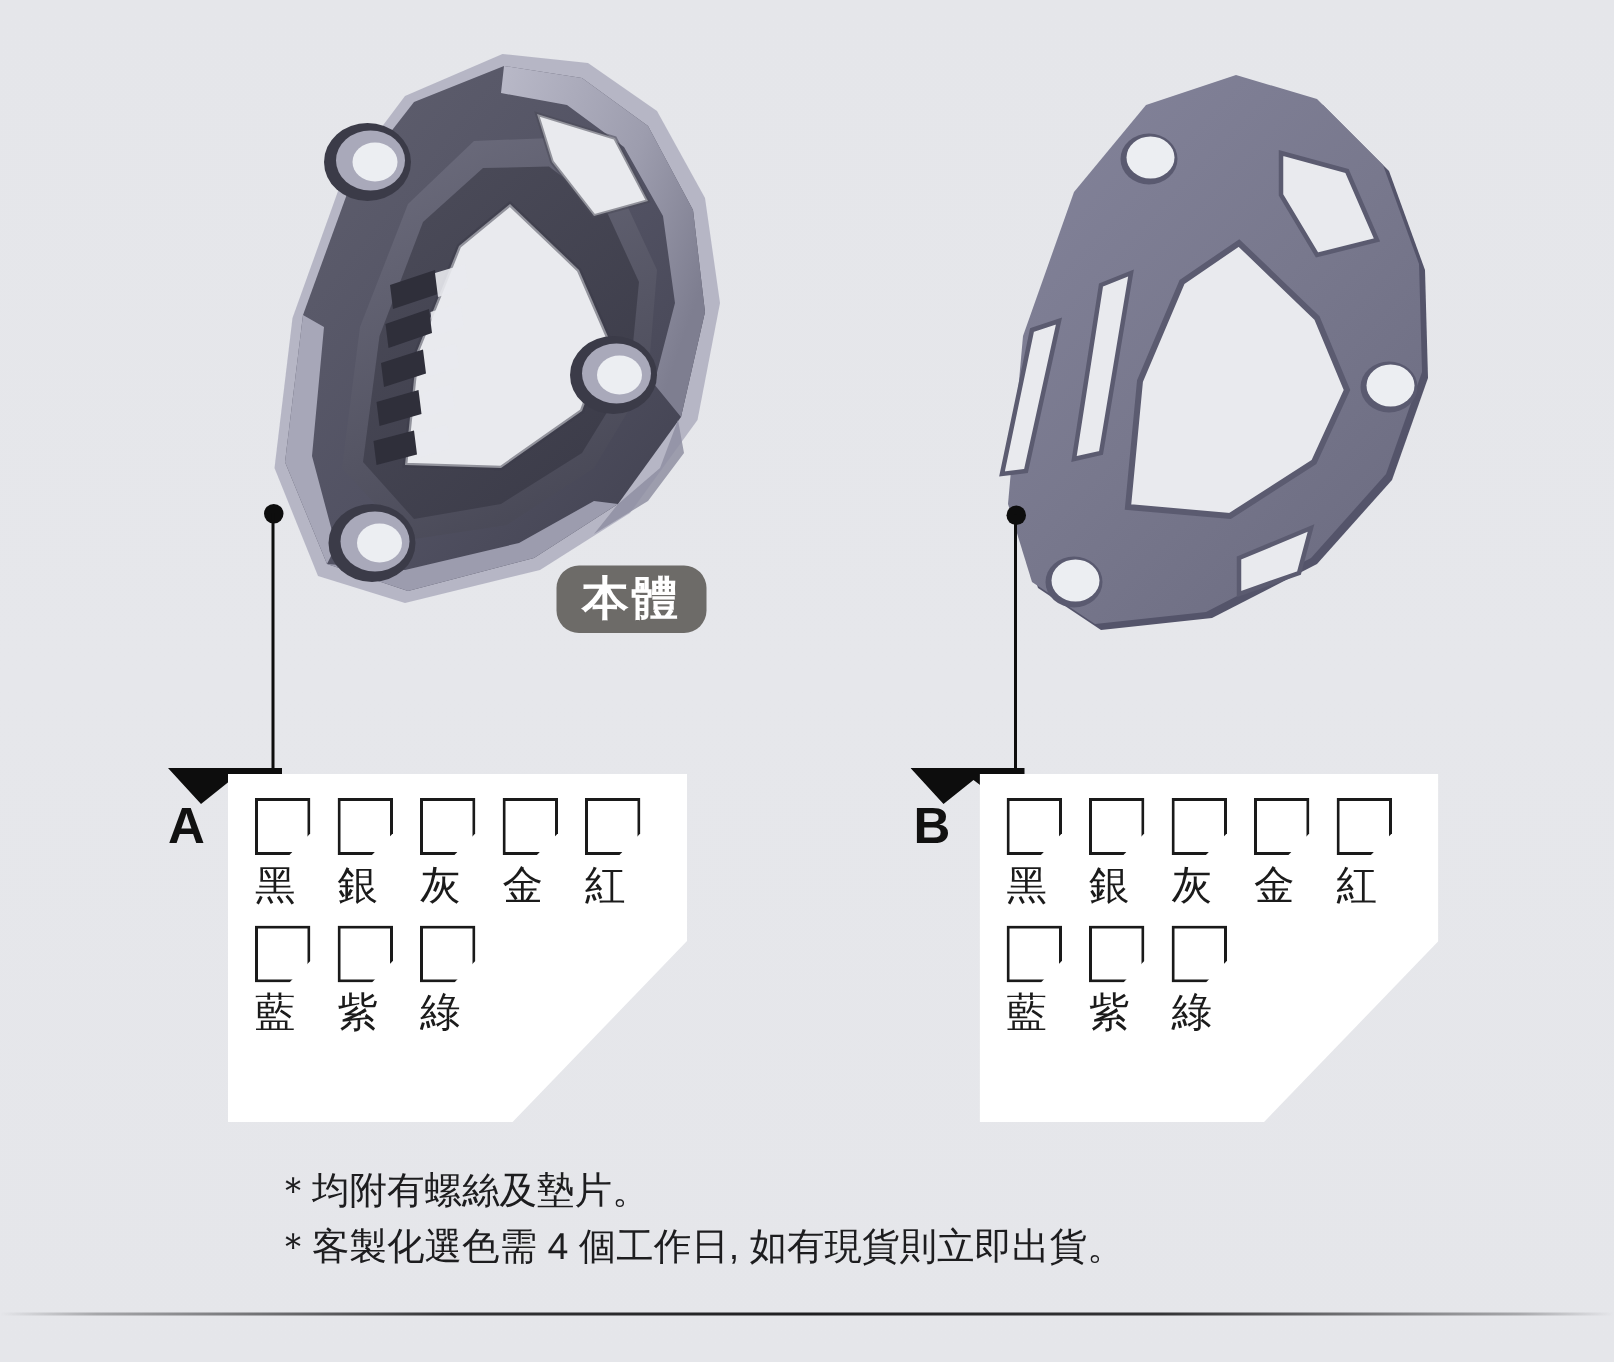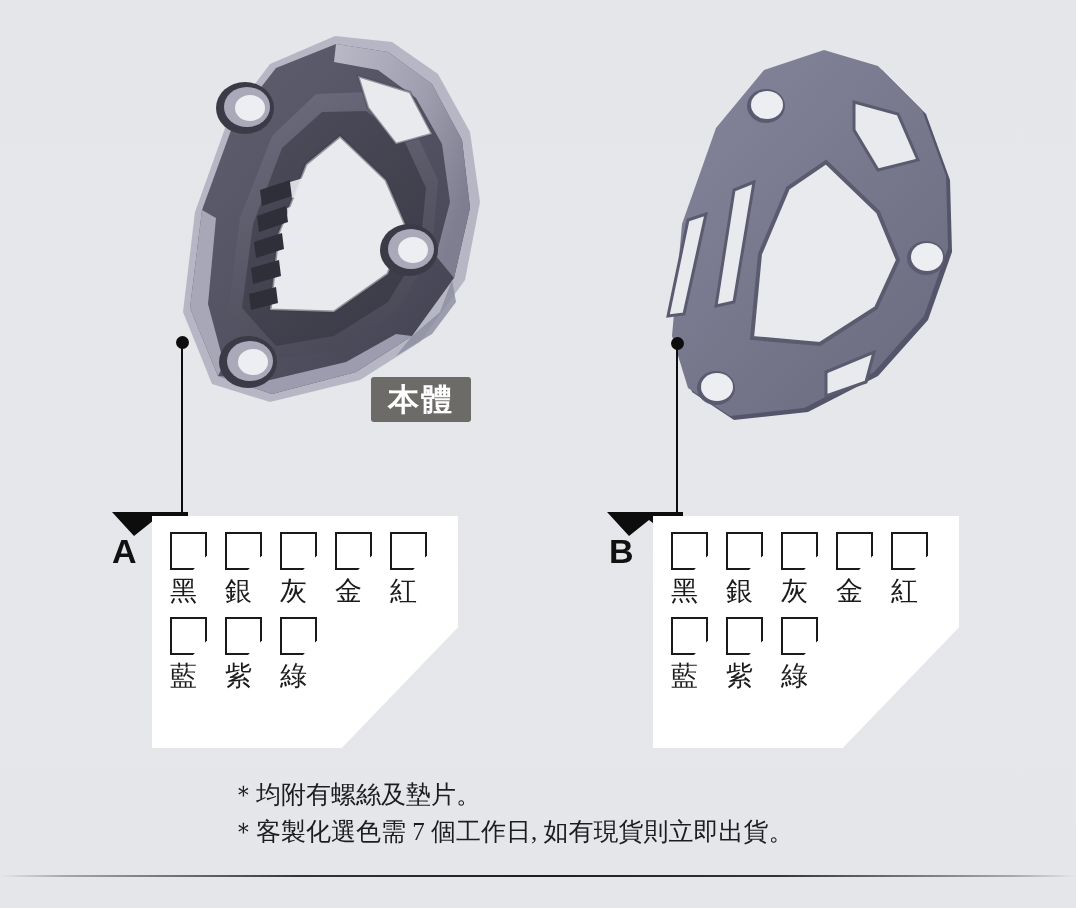--- a/index.html
+++ b/index.html
@@ -128,21 +128,21 @@
     line-height: 1;
     color: #1b1b1b;
     font-weight: 400;
     white-space: nowrap;
   }
 
   
   .part-badge {
     position: absolute;
     background: #6d6b68;
-    border-radius: 3px;
+    border-radius: 15px;
     color: #ffffff;
     font-family: "DejaVu Sans", "Liberation Sans", sans-serif;
     font-weight: 700;
     font-size: 31px;
     line-height: 44px;
     height: 45px;
     padding: 0 17px;
     letter-spacing: 2px;
     white-space: nowrap;
     text-align: center;
@@ -150,26 +150,25 @@
   }
 
   
   #footnotes {
     position: absolute;
     left: 183px;
     top: 776px;
     width: 800px;
   }
   .footnote {
-    font-family: Liberation Serif, serif;
+    font-family: Liberation Sans, sans-serif;
     font-size: 25px;
     line-height: 37px;
     color: #1d1d1f;
     white-space: nowrap;
-    margin-left: 48px;
   }
 
   
   #divider {
     position: absolute;
     left: 0;
     top: 875px;
     width: 1076px;
     height: 2px;
     background: linear-gradient(90deg,
@@ -417,18 +416,18 @@
       </div>
       <div class="swatch-cell">
         <div class="swatch-box"></div>
         <div class="swatch-label">綠</div>
       </div>
     </div>
   </div>
 
   <div id="footnotes">
     <div class="footnote">＊均附有螺絲及墊片。</div>
-    <div class="footnote">＊客製化選色需 7 個工作日, 如有現貨則立即出貨。</div>
+    <div class="footnote">＊客製化選色需 4 個工作日, 如有現貨則立即出貨。</div>
   </div>
 
   <div id="divider"></div>
 
 </div>
 
 </body></html>

